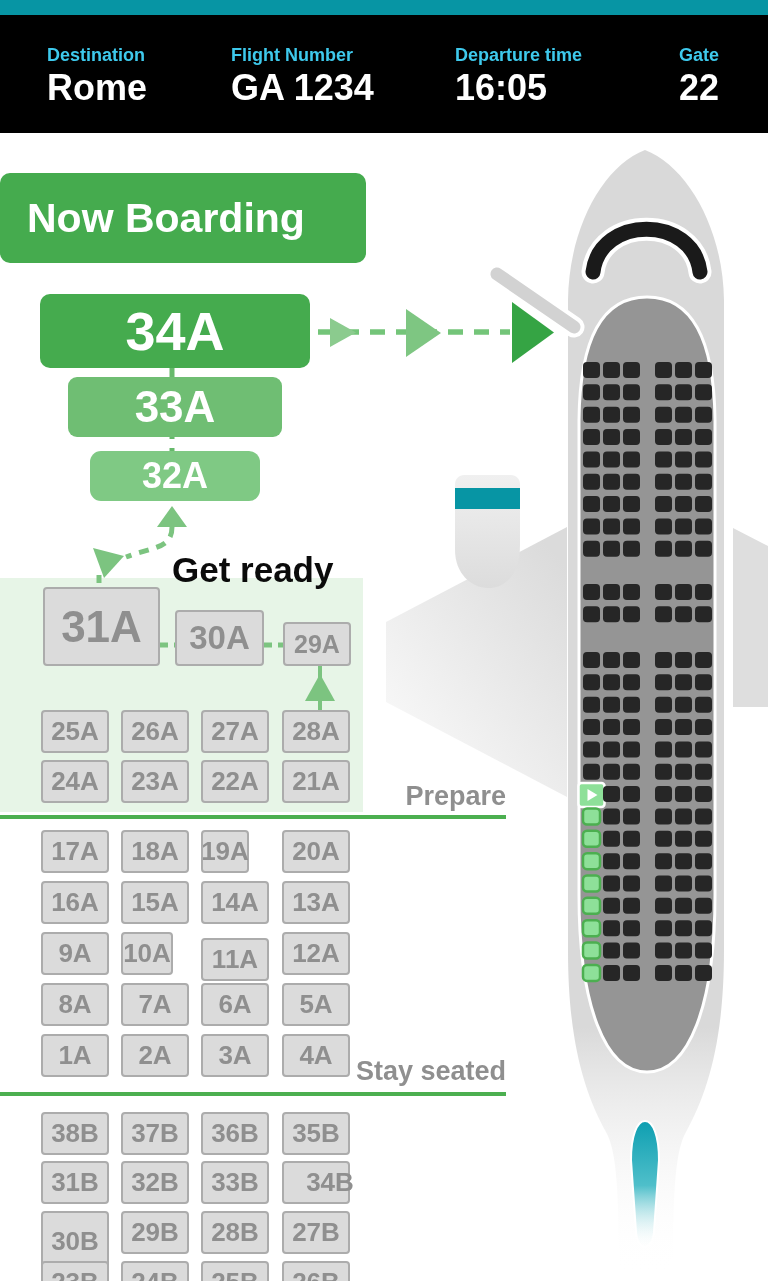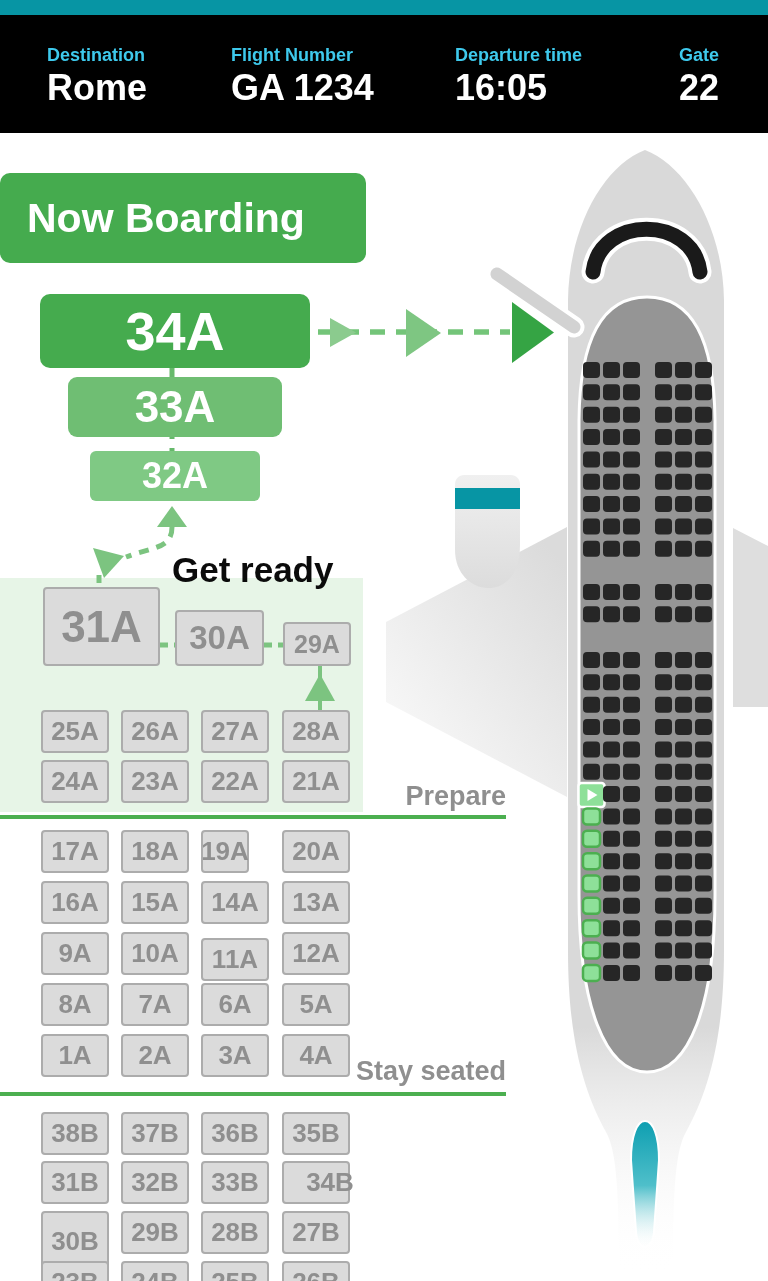--- a/index.html
+++ b/index.html
@@ -14,21 +14,21 @@
   
   #panel-bg{position:absolute;left:0;top:578px;width:363px;height:234px;background:var(--panel-bg);z-index:0;}
   #scene{position:absolute;left:0;top:0;width:768px;height:1281px;z-index:1;}
   #tiles-layer{position:absolute;left:0;top:0;width:768px;height:1281px;z-index:2;}
   .tile{position:absolute;display:flex;align-items:center;justify-content:center;
         font-weight:700;box-sizing:border-box;white-space:nowrap;}
   .seat-tile{background:var(--tile-bg);border:2px solid var(--tile-border);border-radius:4px;color:var(--tile-text);}
   .q-tile{color:#fff;}
   .q0{background:var(--green-dark);border-radius:10px;}
   .q1{background:var(--green-mid);border-radius:9px;}
-  .q2{background:var(--green-light);border-radius:6px;}
+  .q2{background:var(--green-light);border-radius:11px;}
   #banner{position:absolute;left:0;top:173px;width:366px;height:90px;background:var(--green-dark);
           border-radius:10px;color:#fff;font-size:41px;font-weight:700;display:flex;align-items:center;
           padding-left:27px;box-sizing:border-box;z-index:2;}
   #get-ready-title{position:absolute;left:172px;top:550px;font-size:35px;font-weight:700;color:var(--title-black);z-index:2;}
   .section-label{position:absolute;font-size:27px;font-weight:700;color:var(--label-gray);
                  text-align:right;width:226px;z-index:2;}
   #prepare-label{left:280px;top:781px;}
   #stay-label{left:280px;top:1056px;}
   .divider{position:absolute;left:0;width:506px;height:4px;background:var(--green-divider);z-index:2;}
   #divider-prepare{top:815px;}
@@ -327,21 +327,21 @@
       <div class="tile seat-tile" style="left: 282px; top: 760px; width: 68px; height: 43px; font-size: 26px;">21A</div>
       <div class="tile seat-tile" style="left: 41px; top: 830px; width: 68px; height: 43px; font-size: 26px;">17A</div>
       <div class="tile seat-tile" style="left: 121px; top: 830px; width: 68px; height: 43px; font-size: 26px;">18A</div>
       <div class="tile seat-tile" style="left: 201px; top: 830px; width: 48px; height: 43px; font-size: 26px;">19A</div>
       <div class="tile seat-tile" style="left: 282px; top: 830px; width: 68px; height: 43px; font-size: 26px;">20A</div>
       <div class="tile seat-tile" style="left: 41px; top: 881px; width: 68px; height: 43px; font-size: 26px;">16A</div>
       <div class="tile seat-tile" style="left: 121px; top: 881px; width: 68px; height: 43px; font-size: 26px;">15A</div>
       <div class="tile seat-tile" style="left: 201px; top: 881px; width: 68px; height: 43px; font-size: 26px;">14A</div>
       <div class="tile seat-tile" style="left: 282px; top: 881px; width: 68px; height: 43px; font-size: 26px;">13A</div>
       <div class="tile seat-tile" style="left: 41px; top: 932px; width: 68px; height: 43px; font-size: 26px;">9A</div>
-      <div class="tile seat-tile" style="left: 121px; top: 932px; width: 68px; height: 43px; font-size: 26px;">10A</div>
+      <div class="tile seat-tile" style="left: 121px; top: 932px; width: 52px; height: 43px; font-size: 26px;">10A</div>
       <div class="tile seat-tile" style="left: 201px; top: 932px; width: 68px; height: 43px; font-size: 26px; margin-top: 6px;">11A</div>
       <div class="tile seat-tile" style="left: 282px; top: 932px; width: 68px; height: 43px; font-size: 26px;">12A</div>
       <div class="tile seat-tile" style="left: 41px; top: 983px; width: 68px; height: 43px; font-size: 26px;">8A</div>
       <div class="tile seat-tile" style="left: 121px; top: 983px; width: 68px; height: 43px; font-size: 26px;">7A</div>
       <div class="tile seat-tile" style="left: 201px; top: 983px; width: 68px; height: 43px; font-size: 26px;">6A</div>
       <div class="tile seat-tile" style="left: 282px; top: 983px; width: 68px; height: 43px; font-size: 26px;">5A</div>
       <div class="tile seat-tile" style="left: 41px; top: 1034px; width: 68px; height: 43px; font-size: 26px;">1A</div>
       <div class="tile seat-tile" style="left: 121px; top: 1034px; width: 68px; height: 43px; font-size: 26px;">2A</div>
       <div class="tile seat-tile" style="left: 201px; top: 1034px; width: 68px; height: 43px; font-size: 26px;">3A</div>
       <div class="tile seat-tile" style="left: 282px; top: 1034px; width: 68px; height: 43px; font-size: 26px;">4A</div>

